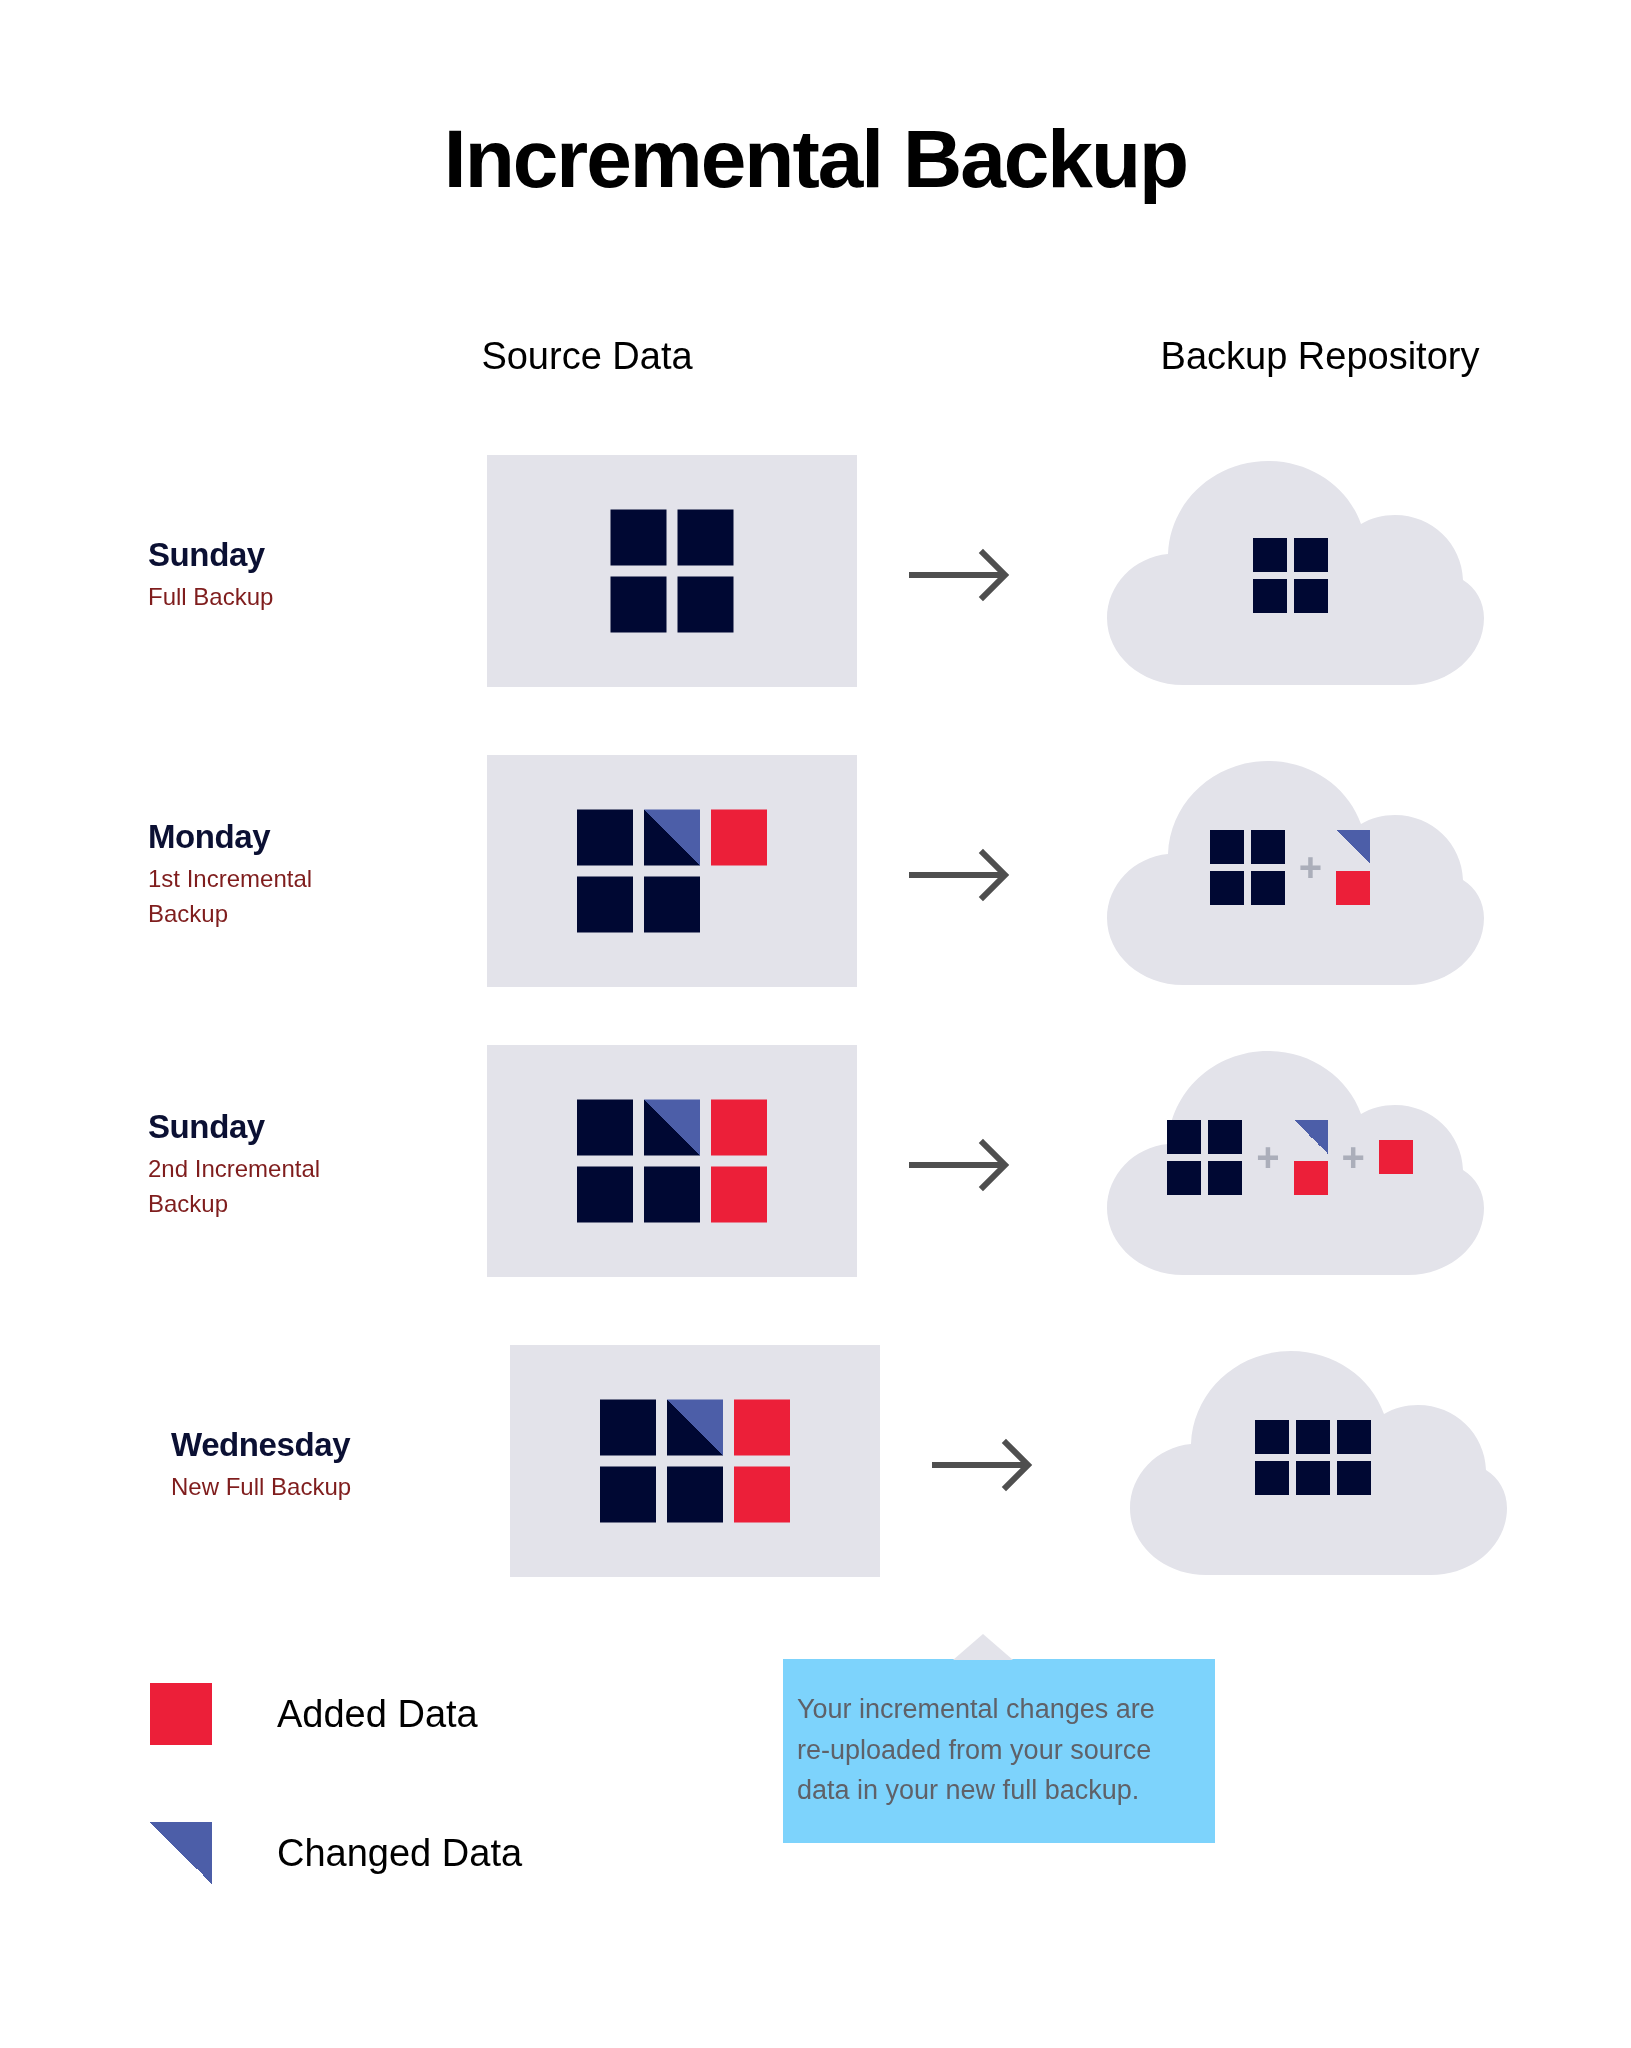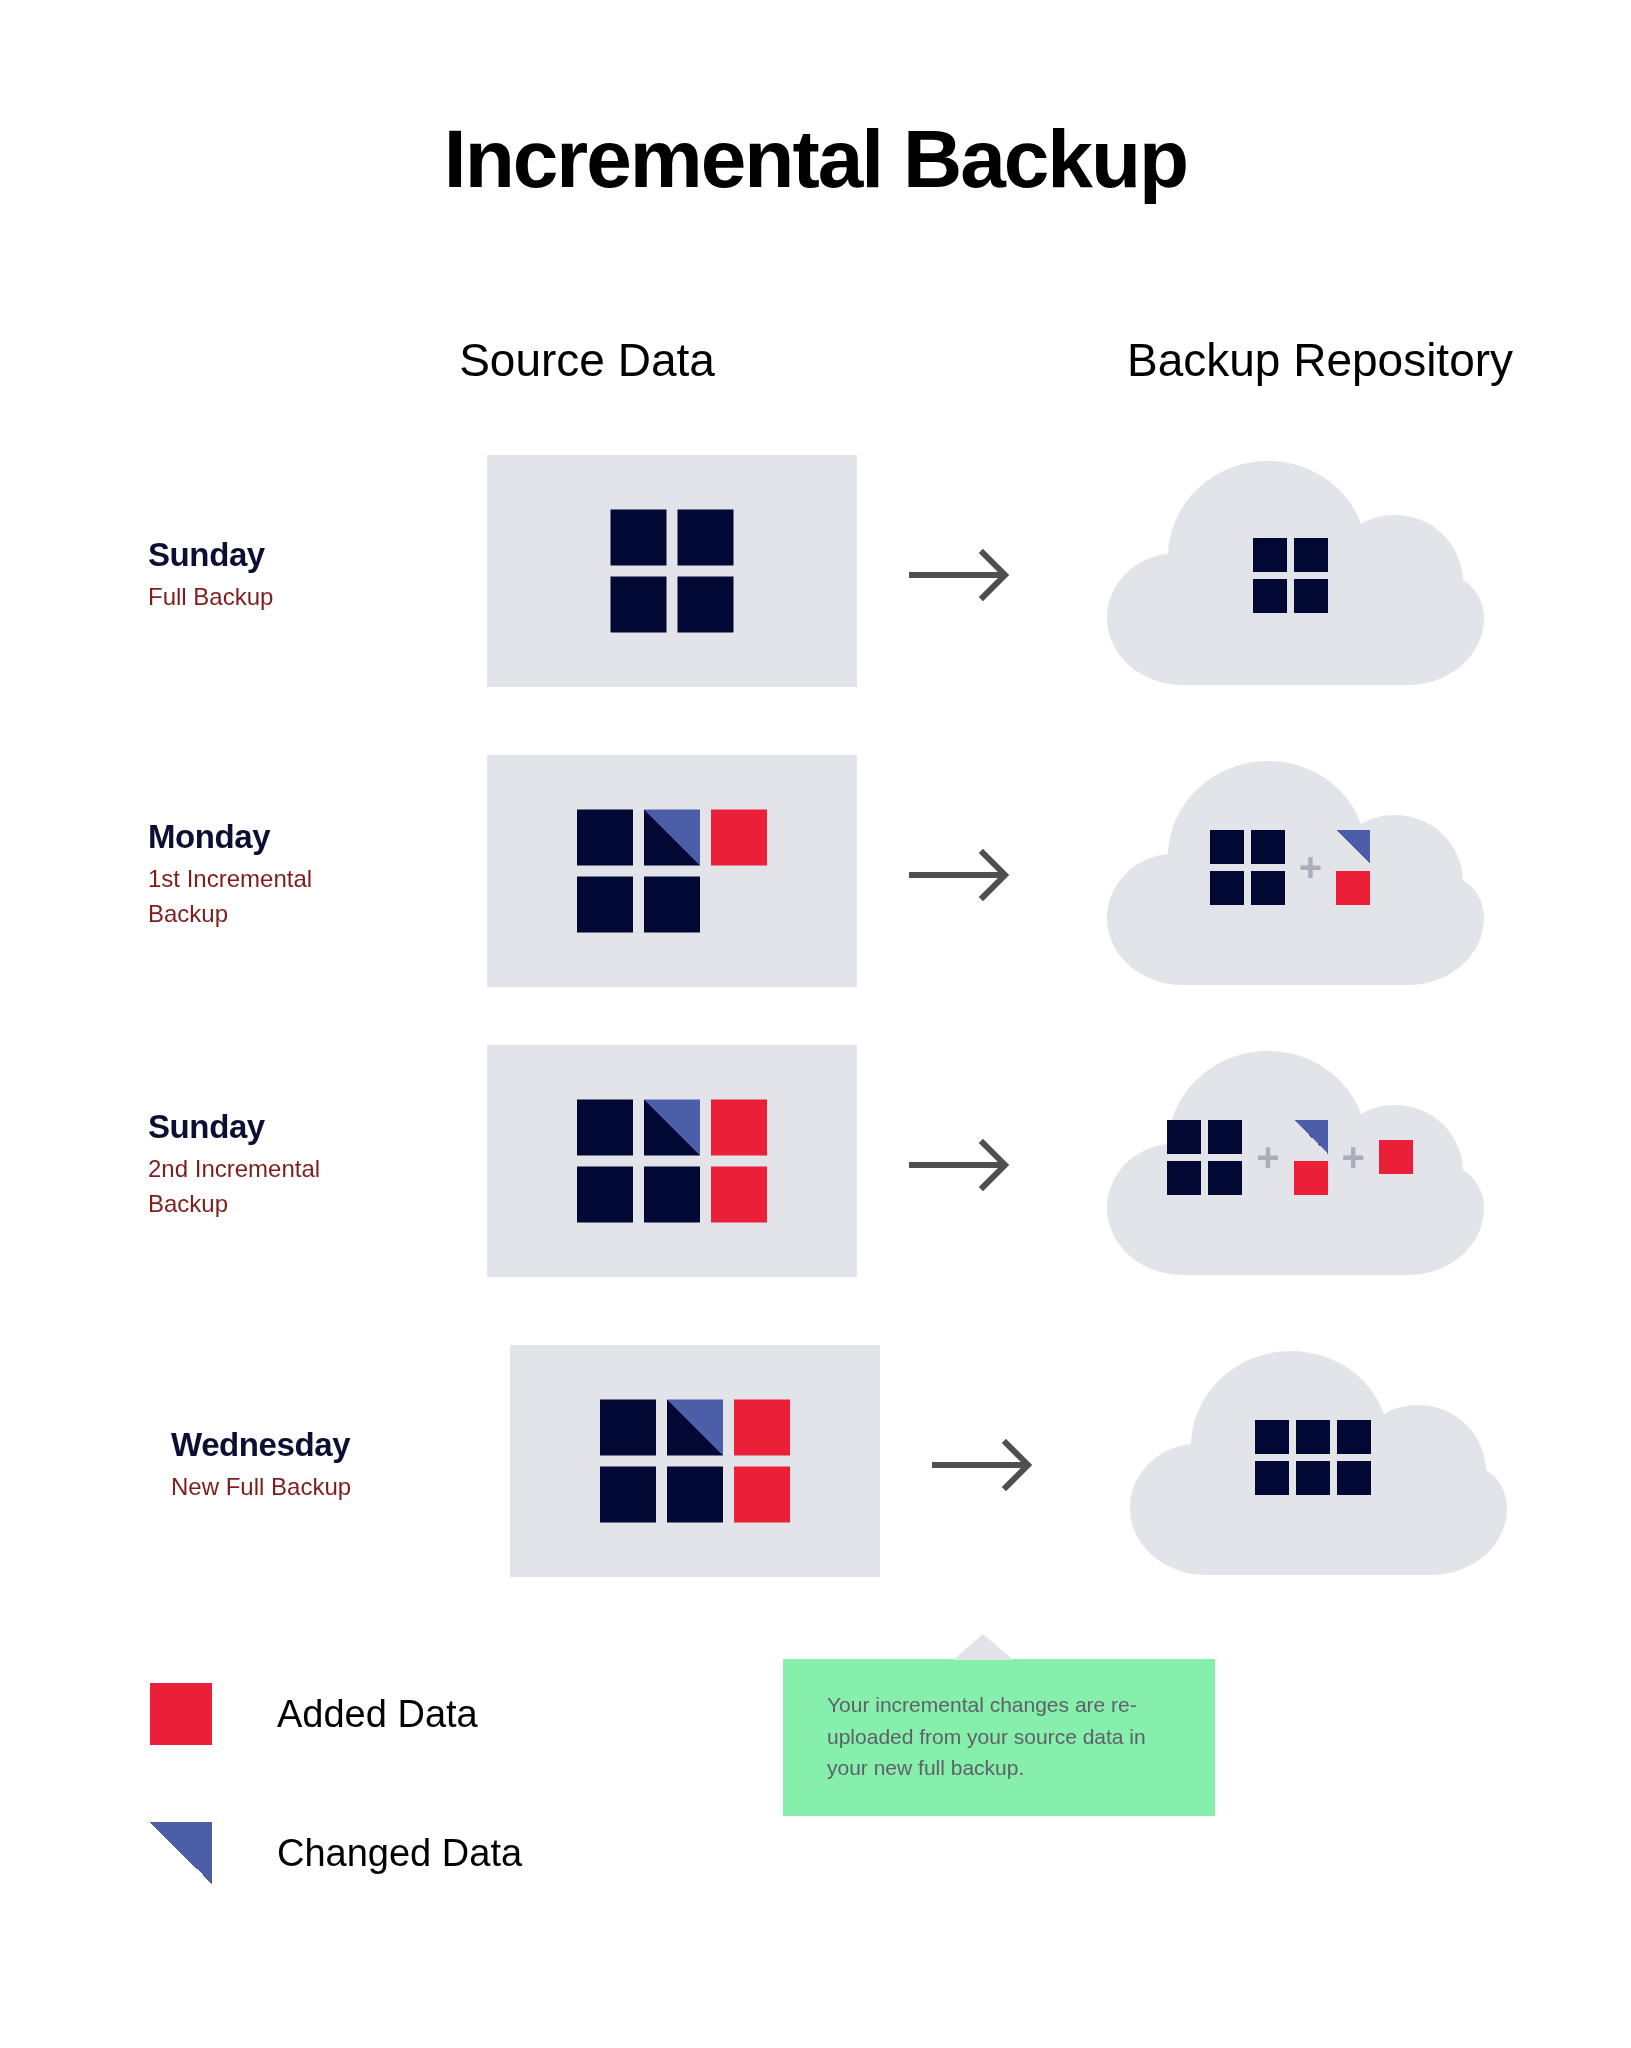--- a/index.html
+++ b/index.html
@@ -33,21 +33,21 @@
     font-weight: bold;
     letter-spacing: -2px;
     color: #000000;
     line-height: 1;
   }
 
   
   .col-head {
     position: absolute;
     top: 337px;
-    font-size: 46px;
+    font-size: 38px;
     color: #000000;
     text-align: center;
     line-height: 1;
   }
   .col-head.source   { left: 392px; width: 390px; }
   .col-head.repo     { left: 1095px; width: 450px; }
 
   
   .row {
     position: absolute;
@@ -224,23 +224,23 @@
     position: absolute;
     left: 170px;
     top: -25px;
     width: 0;
     height: 0;
     border-left: 30px solid transparent;
     border-right: 30px solid transparent;
     border-bottom: 26px solid #E3E3EA;
   }
   .callout-body {
-    background: #86efac;
-    padding: 30px 30px 32px 44px;
-    font-size: 21px;
+    background: #7dd3fc;
+    padding: 30px 30px 32px 14px;
+    font-size: 27px;
     line-height: 1.5;
     color: #5F6168;
   }
 </style>
 </head>
 <body>
 
 <div class="page">
 
   <div class="title">Incremental Backup</div>

